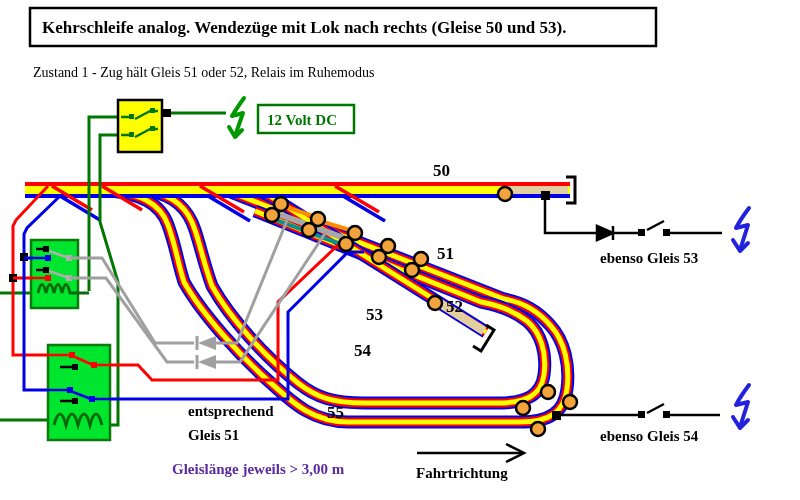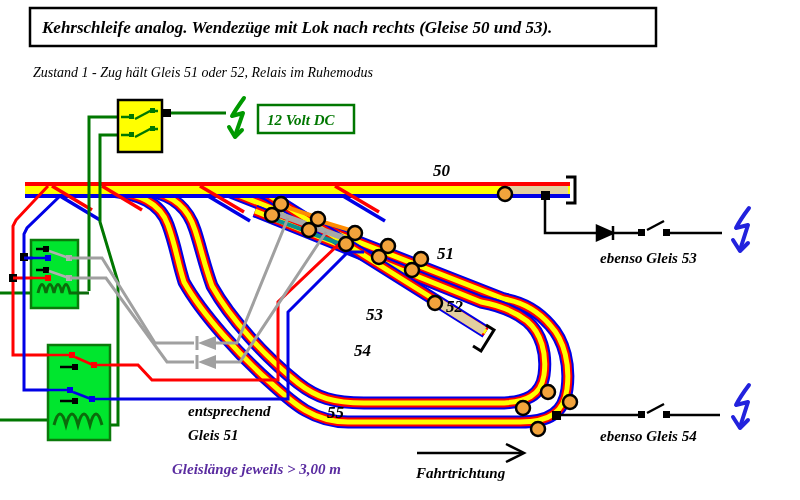--- a/index.html
+++ b/index.html
@@ -1,17 +1,17 @@
 <!DOCTYPE html>
 <html><head>
 <meta charset="utf-8">
 <style>
   html,body{margin:0;padding:0;background:#ffffff;}
   #stage{position:relative;width:800px;height:500px;background:#ffffff;overflow:hidden;
-         font-family:"Liberation Serif","DejaVu Serif",serif;font-style:italic;}
+         font-family:"Liberation Serif","DejaVu Serif",serif;}
   svg{position:absolute;left:0;top:0;}
   text{font-family:"Liberation Serif","DejaVu Serif",serif;}
   .title-t{font-size:17px;font-weight:bold;fill:#000;}
   .sub-t{font-size:14px;fill:#000;}
   .trk{font-size:17px;font-weight:bold;fill:#000;}
   .note{font-size:15px;font-weight:bold;fill:#000;}
   .supply{font-size:15px;font-weight:bold;fill:#007700;}
   .len{font-size:15px;font-weight:bold;fill:#5A2CA0;}
 </style>
 </head>

